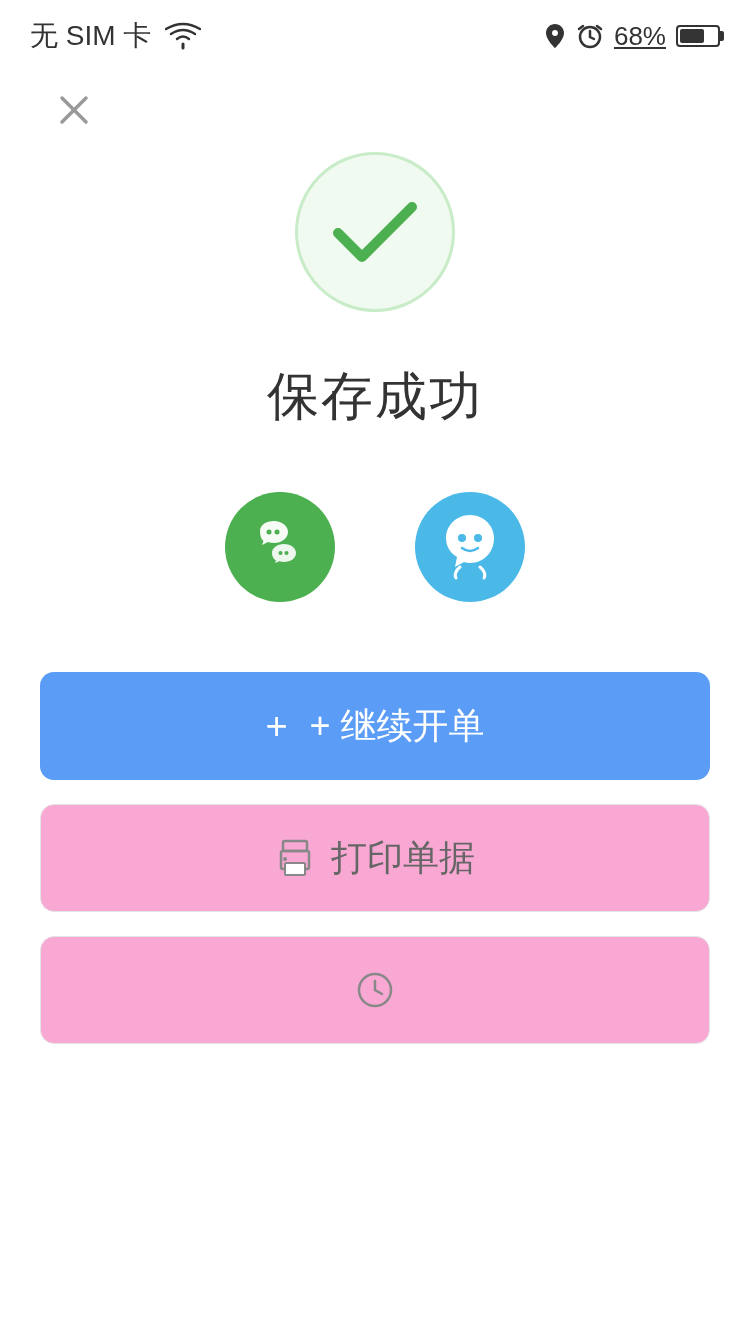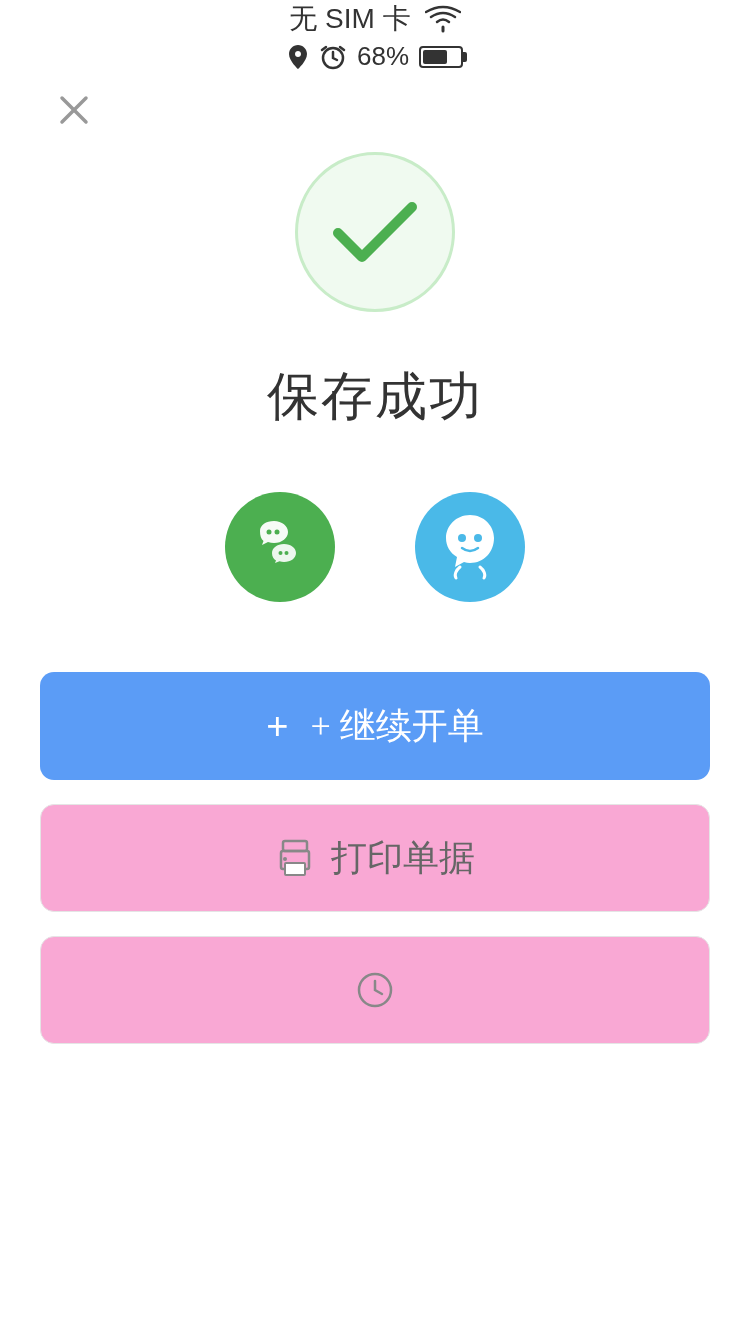--- a/index.html
+++ b/index.html
@@ -18,23 +18,22 @@
       position: relative;
     }
 
     
     .status-bar {
       width: 100%;
       height: 72px;
       display: flex;
       align-items: center;
       justify-content: space-between;
-      padding: 0 30px;
+      padding: 16px 30px;
       background: #fff;
-      flex-direction: column;
     }
 
     .status-left {
       display: flex;
       align-items: center;
       gap: 14px;
       font-size: 28px;
       color: #333;
     }
 
@@ -243,21 +242,21 @@
   <div class="status-right">
     <svg width="22" height="28" viewBox="0 0 22 28" fill="#333">
       <path d="M11 2 C6 2 2 6 2 11 C2 18 11 26 11 26 C11 26 20 18 20 11 C20 6 16 2 11 2 Z M11 14 C9.3 14 8 12.7 8 11 C8 9.3 9.3 8 11 8 C12.7 8 14 9.3 14 11 C14 12.7 12.7 14 11 14 Z"></path>
     </svg>
     <svg width="28" height="28" viewBox="0 0 28 28" fill="#333">
       <circle cx="14" cy="15" r="10" stroke="#333" stroke-width="2.5" fill="none"></circle>
       <path d="M14 9 L14 15 L18 17" stroke="#333" stroke-width="2.5" stroke-linecap="round" fill="none"></path>
       <path d="M3 7 L7 4" stroke="#333" stroke-width="2.5" stroke-linecap="round"></path>
       <path d="M25 7 L21 4" stroke="#333" stroke-width="2.5" stroke-linecap="round"></path>
     </svg>
-    <span style="font-size:26px;color:#333;">68%</span>
+    <span style="font-size:26px;color:#333;text-decoration:underline;">68%</span>
     <div class="battery">
       <div class="battery-bar">
         <div class="battery-fill"></div>
       </div>
     </div>
   </div>
 </div>
 
 <div class="close-btn">
   <svg width="40" height="40" viewBox="0 0 40 40" fill="none">
@@ -302,21 +301,21 @@
           <path d="M42 57 C46 60 48 65 46 68" stroke="white" stroke-width="3" fill="none" stroke-linecap="round"></path>
         </svg>
       </div>
     </div>
   </div>
 
   <div class="buttons-section">
 
     <button class="btn btn-primary">
       <span class="icon-plus">+</span>
-      <span style="margin-left:6px;font-family:Liberation Serif, serif;">+ 继续开单</span>
+      <span style="margin-left:6px;">+ 继续开单</span>
     </button>
 
     <button class="btn btn-secondary">
       <svg width="40" height="38" viewBox="0 0 40 38" fill="none">
         <rect x="8" y="2" width="24" height="10" rx="2" stroke="#888" stroke-width="2.5" fill="none"></rect>
         <rect x="6" y="12" width="28" height="18" rx="2" stroke="#888" stroke-width="2.5" fill="none"></rect>
         <rect x="10" y="24" width="20" height="12" rx="1" stroke="#888" stroke-width="2" fill="white"></rect>
         <circle cx="10" cy="20" r="2" fill="#888"></circle>
       </svg>
       <span>打印单据</span>

